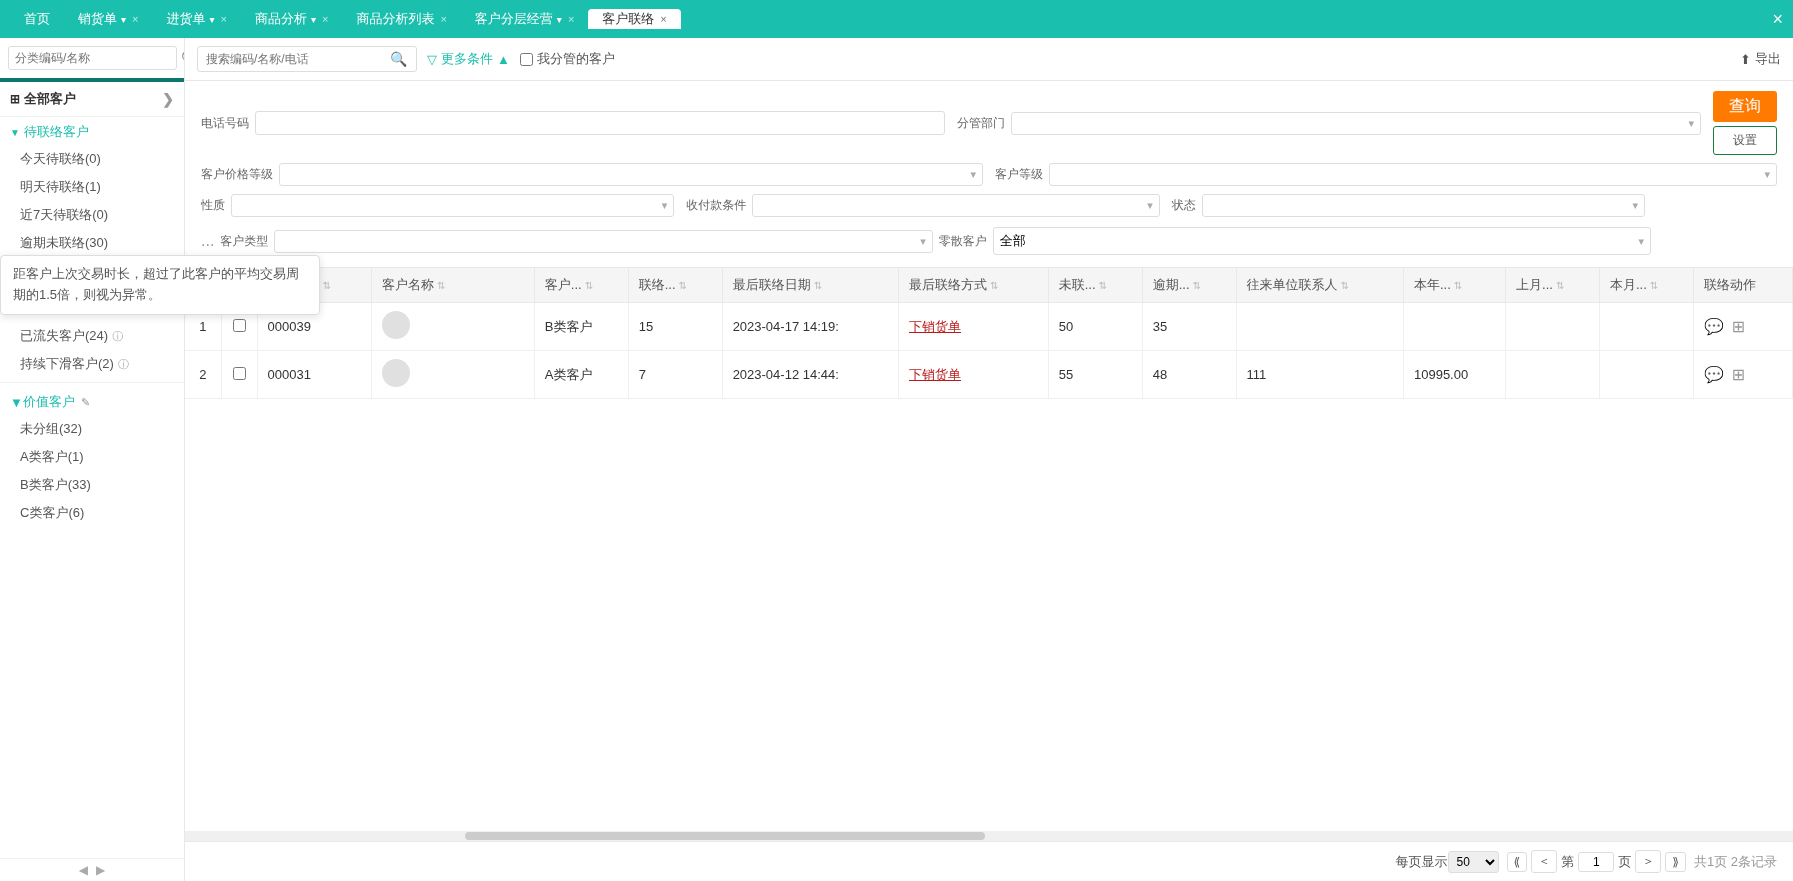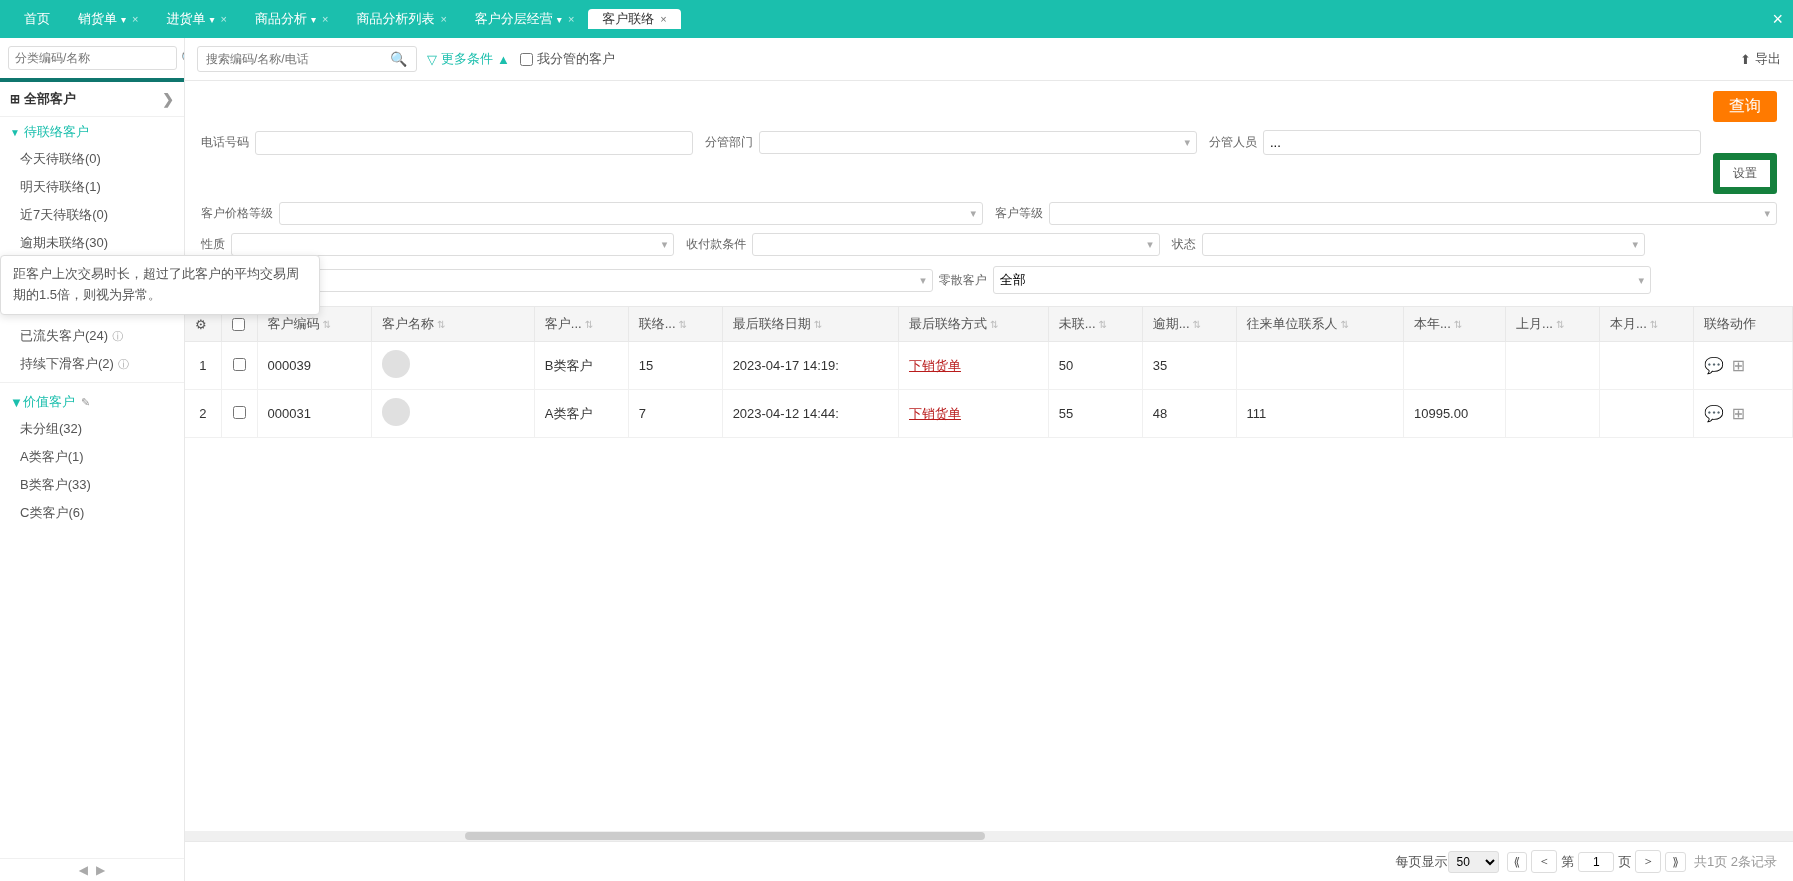--- a/index.html
+++ b/index.html
@@ -137,22 +137,22 @@
       padding: 4px 6px; font-size: 12px; outline: none;
     }
     .filter-actions {
       display: flex; flex-direction: column; gap: 4px; flex-shrink: 0;
     }
     .btn-query {
       background: #ff7a00; color: white; border: none;
       padding: 5px 16px; border-radius: 3px; cursor: pointer; font-size: 16px;
     }
     .btn-settings {
-      background: white; color: #555; border: 7px solid #15803d;
-      padding: 5px 12px; border-radius: 3px; cursor: pointer; font-size: 12px; margin-top: 27px;
+      background: white; color: #555; border: 1px solid #15803d;
+      padding: 5px 12px; border-radius: 3px; cursor: pointer; font-size: 12px;
     }
     .filter-cell-with-suffix {
       display: flex; align-items: center; flex: 1; gap: 6px;
     }
     .filter-cell-with-suffix .label { color: #666; white-space: nowrap; font-size: 12px; }
     .filter-more-row {
       display: flex; align-items: center; gap: 6px;
       padding: 2px 0;
     }
     .filter-more-row .dots { color: #999; font-size: 16px; cursor: pointer; }
@@ -390,27 +390,20 @@
       <div class="filter-row">
         <div class="filter-cell">
           <span class="label">电话号码</span>
           <input class="input-box" style="flex: 1 1 0%;">
         </div>
         <div class="filter-cell">
           <span class="label">分管部门</span>
           <div class="select-box">
             <span></span>
             <span class="arrow">▾</span>
-          </div>
-        </div>
-        <div class="filter-cell">
-          <span class="label">分管人员</span>
-          <div class="select-box">
-            <span>...</span>
-            <span class="arrow"></span>
           </div>
         </div>
         <div class="filter-actions">
           <button class="btn-query">查询</button>
           <button class="btn-settings">设置</button>
         </div>
       </div>
 
       <div class="filter-row">
         <div class="filter-cell">

